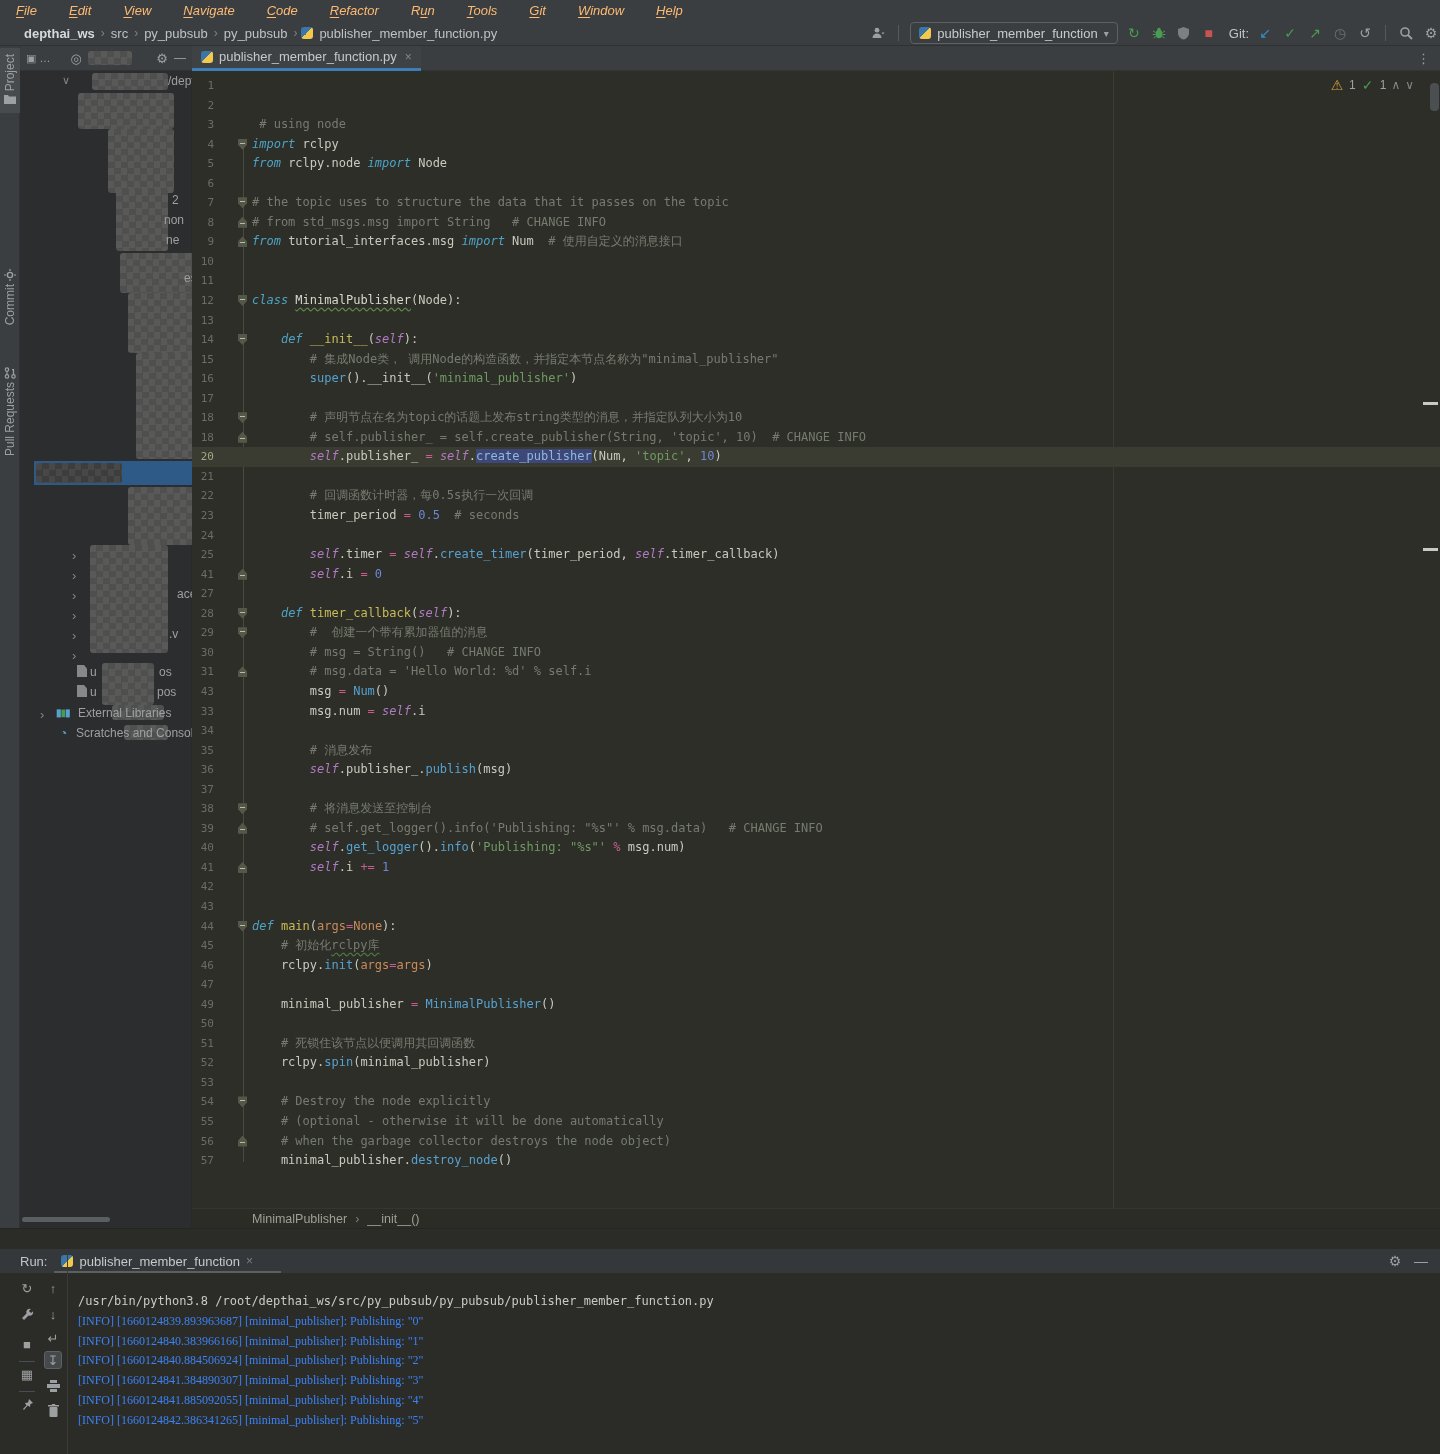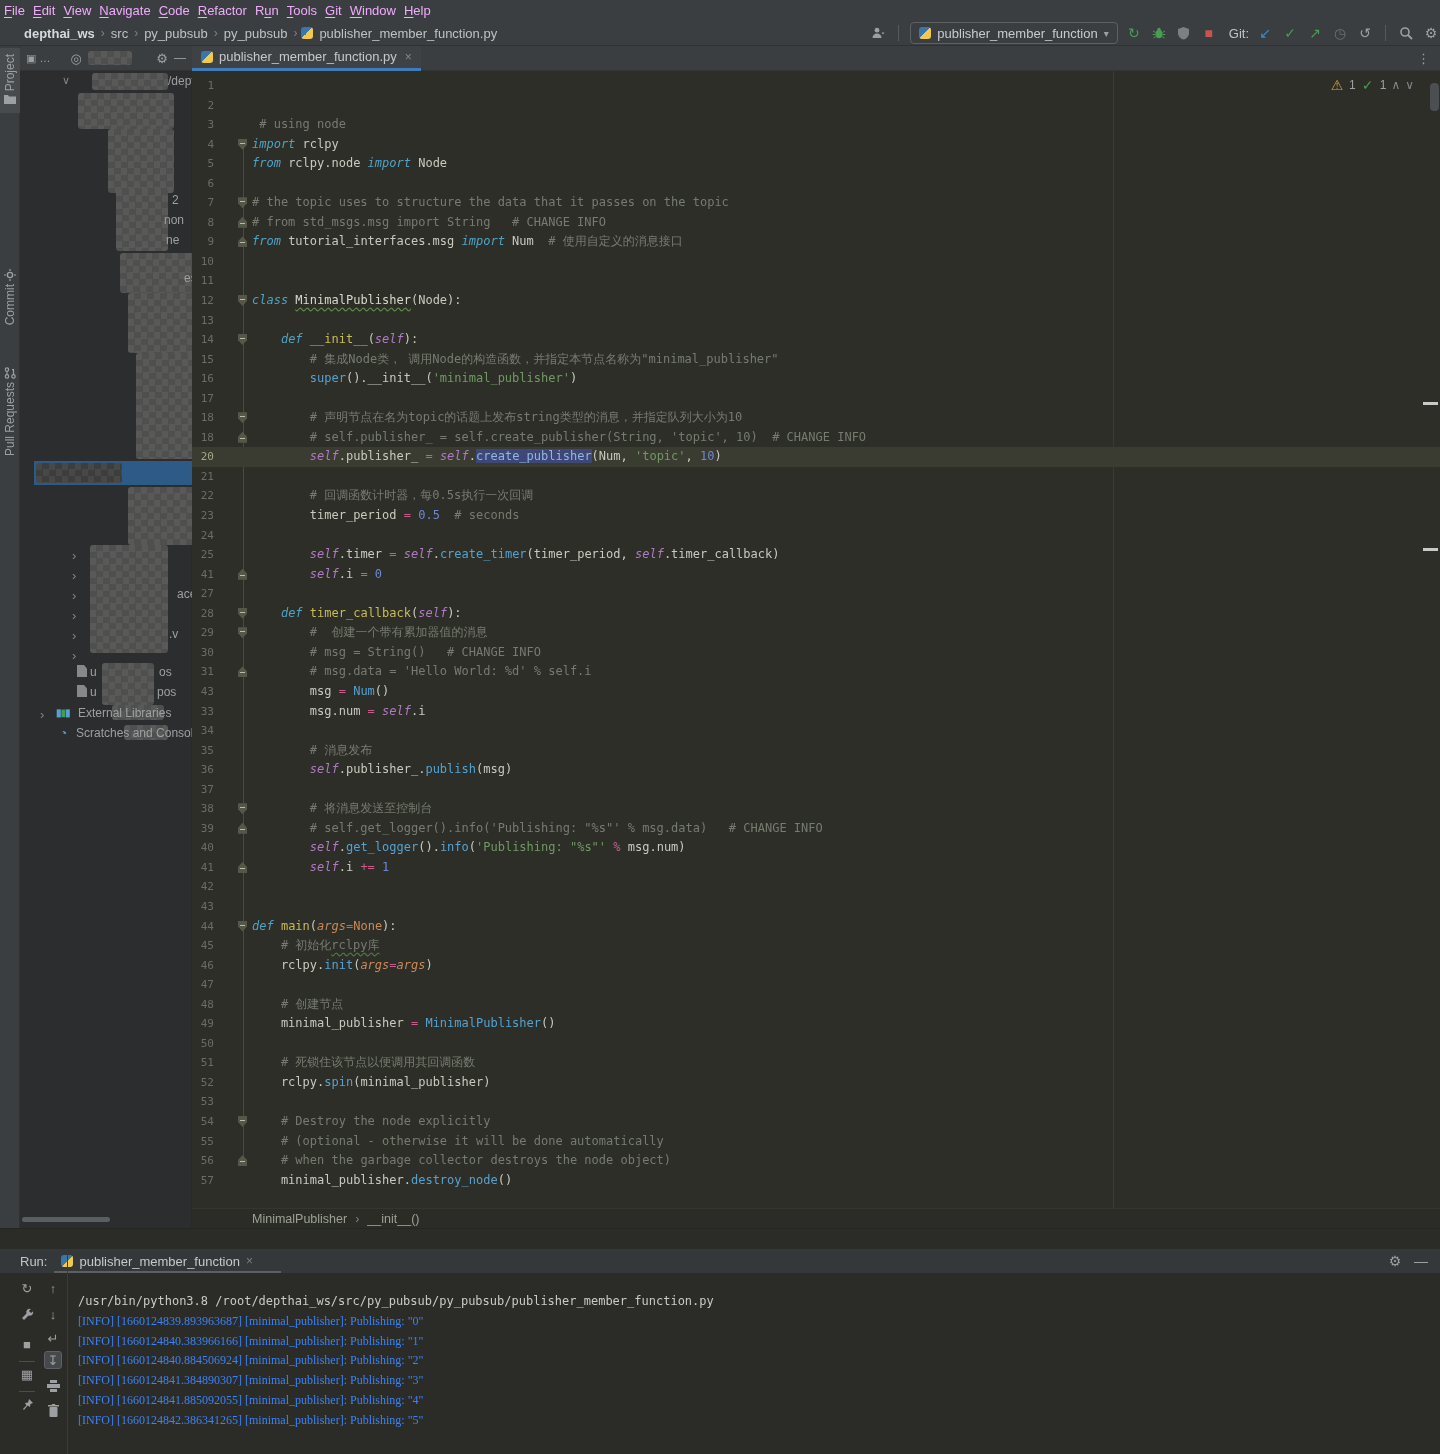--- a/index.html
+++ b/index.html
@@ -2,21 +2,21 @@
 <html><head>
 <meta charset="utf-8">
 <style>
   * { margin:0; padding:0; box-sizing:border-box; }
   html,body { background:#1e1f20; }
   .app{ position:relative; width:1440px; height:1454px; overflow:hidden;
         font-family:"Liberation Sans", sans-serif; color:#c2c5c7; background:#2d2e28;}
   
   .menubar{ position:absolute; left:0; top:0; width:1440px; height:21px; background:#3b3e40;
             display:flex; align-items:center; font-size:13px; }
-  .menu-item{ padding:0 4px; color:#f0abfc; cursor:default; }
+  .menu-item{ padding:0 16px; color:#fdba74; cursor:default;font-style:italic; }
   .menu-item .mn{ text-decoration:underline; text-underline-offset:2px; }
   .navbar{ position:absolute; left:0; top:21px; width:1440px; height:25px; background:#3b3e40;
            border-bottom:1px solid #2f3132; display:flex; align-items:center; font-size:13px; }
   .crumbs{ display:flex; align-items:center; padding-left:22px; }
   .crumb{ color:#bfc2c4; padding:0 2px;}
   .crumb.root{ font-weight:bold; color:#d6d8da;}
   .crumb-sep{ color:#7e8284; padding:0 4px; font-size:12px;}
   .nav-right{ margin-left:auto; display:flex; align-items:center; gap:7px; padding-right:0; }
   .vdiv{ width:1px; height:16px; background:#55595b; margin:0 4px;}
   .combo{ display:flex; align-items:center; gap:6px; border:1px solid #5e6163; border-radius:4px;
@@ -78,21 +78,21 @@
   .fm{ position:absolute; left:24px; top:4px; width:9px; height:11px; background:#555848; }
   .fm.d{ clip-path:polygon(0 0,100% 0,100% 55%,50% 100%,0 55%); }
   .fm.u{ clip-path:polygon(50% 0,100% 45%,100% 100%,0 100%,0 45%); }
   .fm::after{ content:""; position:absolute; left:2px; right:2px; height:1px; background:#b8bba8; }
   .fm.d::after{ top:4px; } .fm.u::after{ top:6px; }
   .code{ flex:1; }
   .t-pl{ color:#c8cabe; } .t-kw{ color:#4ea3c5; font-style:italic; }
   .t-self{ color:#b07ac2; font-style:italic; } .t-fn{ color:#c9bb57; }
   .t-call{ color:#56a1cf; } .t-str{ color:#6f9a63; } .t-num{ color:#6d87d7; }
   .t-com{ color:#767b6f; } .t-op{ color:#c75d8f; }
-  .t-param{ color:#c98a5a; font-style:italic; } .t-none{ color:#c98a5a; }
+  .t-param{ color:#c98a5a; } .t-none{ color:#c98a5a; }
   .t-cls{ color:#d6d8cb; text-decoration:underline wavy #5f8a4a; text-underline-offset:3px; }
   .t-comw{ color:#767b6f; text-decoration:underline wavy #4f7a43; text-underline-offset:3px; }
   .t-hl{ background:#3d4878; color:#8fb7e0; }
   .inspections{ position:absolute; top:5px; right:26px; display:flex; align-items:center; gap:5px;
                 font-size:12px; color:#9da0a2; }
   .vscroll-thumb{ position:absolute; right:1px; top:12px; width:9px; height:28px; background:#4b4f51; border-radius:4px;}
   .mark{ position:absolute; right:2px; width:15px; height:3px; background:#c9cac5; }
   .ed-breadcrumb{ position:absolute; left:0; top:1162px; width:1248px; height:20px; background:#2b2c26;
                   border-top:1px solid #35372f; display:flex; align-items:center; padding-left:60px;
                   font-size:12.5px; color:#9ca095; gap:8px;}
@@ -334,21 +334,20 @@
             <div class="code-line"><span class="ln">38</span><span class="fold"><span class="fm d"></span></span><span class="code"><span class="t-pl">        </span><span class="t-com"># 将消息发送至控制台</span></span></div>
             <div class="code-line"><span class="ln">39</span><span class="fold"><span class="fm u"></span></span><span class="code"><span class="t-pl">        </span><span class="t-com"># self.get_logger().info('Publishing: "%s"' % msg.data)   # CHANGE INFO</span></span></div>
             <div class="code-line"><span class="ln">40</span><span class="fold"></span><span class="code"><span class="t-pl">        </span><span class="t-self">self</span><span class="t-pl">.</span><span class="t-call">get_logger</span><span class="t-pl">().</span><span class="t-call">info</span><span class="t-pl">(</span><span class="t-str">'Publishing: "%s"'</span><span class="t-pl"> </span><span class="t-op">%</span><span class="t-pl"> msg.num)</span></span></div>
             <div class="code-line"><span class="ln">41</span><span class="fold"><span class="fm u"></span></span><span class="code"><span class="t-pl">        </span><span class="t-self">self</span><span class="t-pl">.i </span><span class="t-op">+=</span><span class="t-pl"> </span><span class="t-num">1</span></span></div>
             <div class="code-line"><span class="ln">42</span><span class="fold"></span><span class="code"></span></div>
             <div class="code-line"><span class="ln">43</span><span class="fold"></span><span class="code"></span></div>
             <div class="code-line"><span class="ln">44</span><span class="fold"><span class="fm d"></span></span><span class="code"><span class="t-kw">def</span><span class="t-pl"> </span><span class="t-fn">main</span><span class="t-pl">(</span><span class="t-param">args</span><span class="t-op">=</span><span class="t-none">None</span><span class="t-pl">):</span></span></div>
             <div class="code-line"><span class="ln">45</span><span class="fold"></span><span class="code"><span class="t-pl">    </span><span class="t-com"># 初始化</span><span class="t-comw">rclpy库</span></span></div>
             <div class="code-line"><span class="ln">46</span><span class="fold"></span><span class="code"><span class="t-pl">    rclpy.</span><span class="t-call">init</span><span class="t-pl">(</span><span class="t-param">args</span><span class="t-op">=</span><span class="t-param">args</span><span class="t-pl">)</span></span></div>
             <div class="code-line"><span class="ln">47</span><span class="fold"></span><span class="code"></span></div>
-            <div class="code-line"><span class="ln">48</span><span class="fold"></span><span class="code"><span class="t-pl">    </span><span class="t-com"># 创建节点</span></span></div>
             <div class="code-line"><span class="ln">49</span><span class="fold"></span><span class="code"><span class="t-pl">    minimal_publisher </span><span class="t-op">=</span><span class="t-pl"> </span><span class="t-call">MinimalPublisher</span><span class="t-pl">()</span></span></div>
             <div class="code-line"><span class="ln">50</span><span class="fold"></span><span class="code"></span></div>
             <div class="code-line"><span class="ln">51</span><span class="fold"></span><span class="code"><span class="t-pl">    </span><span class="t-com"># 死锁住该节点以便调用其回调函数</span></span></div>
             <div class="code-line"><span class="ln">52</span><span class="fold"></span><span class="code"><span class="t-pl">    rclpy.</span><span class="t-call">spin</span><span class="t-pl">(minimal_publisher)</span></span></div>
             <div class="code-line"><span class="ln">53</span><span class="fold"></span><span class="code"></span></div>
             <div class="code-line"><span class="ln">54</span><span class="fold"><span class="fm d"></span></span><span class="code"><span class="t-pl">    </span><span class="t-com"># Destroy the node explicitly</span></span></div>
             <div class="code-line"><span class="ln">55</span><span class="fold"></span><span class="code"><span class="t-pl">    </span><span class="t-com"># (optional - otherwise it will be done automatically</span></span></div>
             <div class="code-line"><span class="ln">56</span><span class="fold"><span class="fm u"></span></span><span class="code"><span class="t-pl">    </span><span class="t-com"># when the garbage collector destroys the node object)</span></span></div>
             <div class="code-line"><span class="ln">57</span><span class="fold"></span><span class="code"><span class="t-pl">    minimal_publisher.</span><span class="t-call">destroy_node</span><span class="t-pl">()</span></span></div>
           </div>

